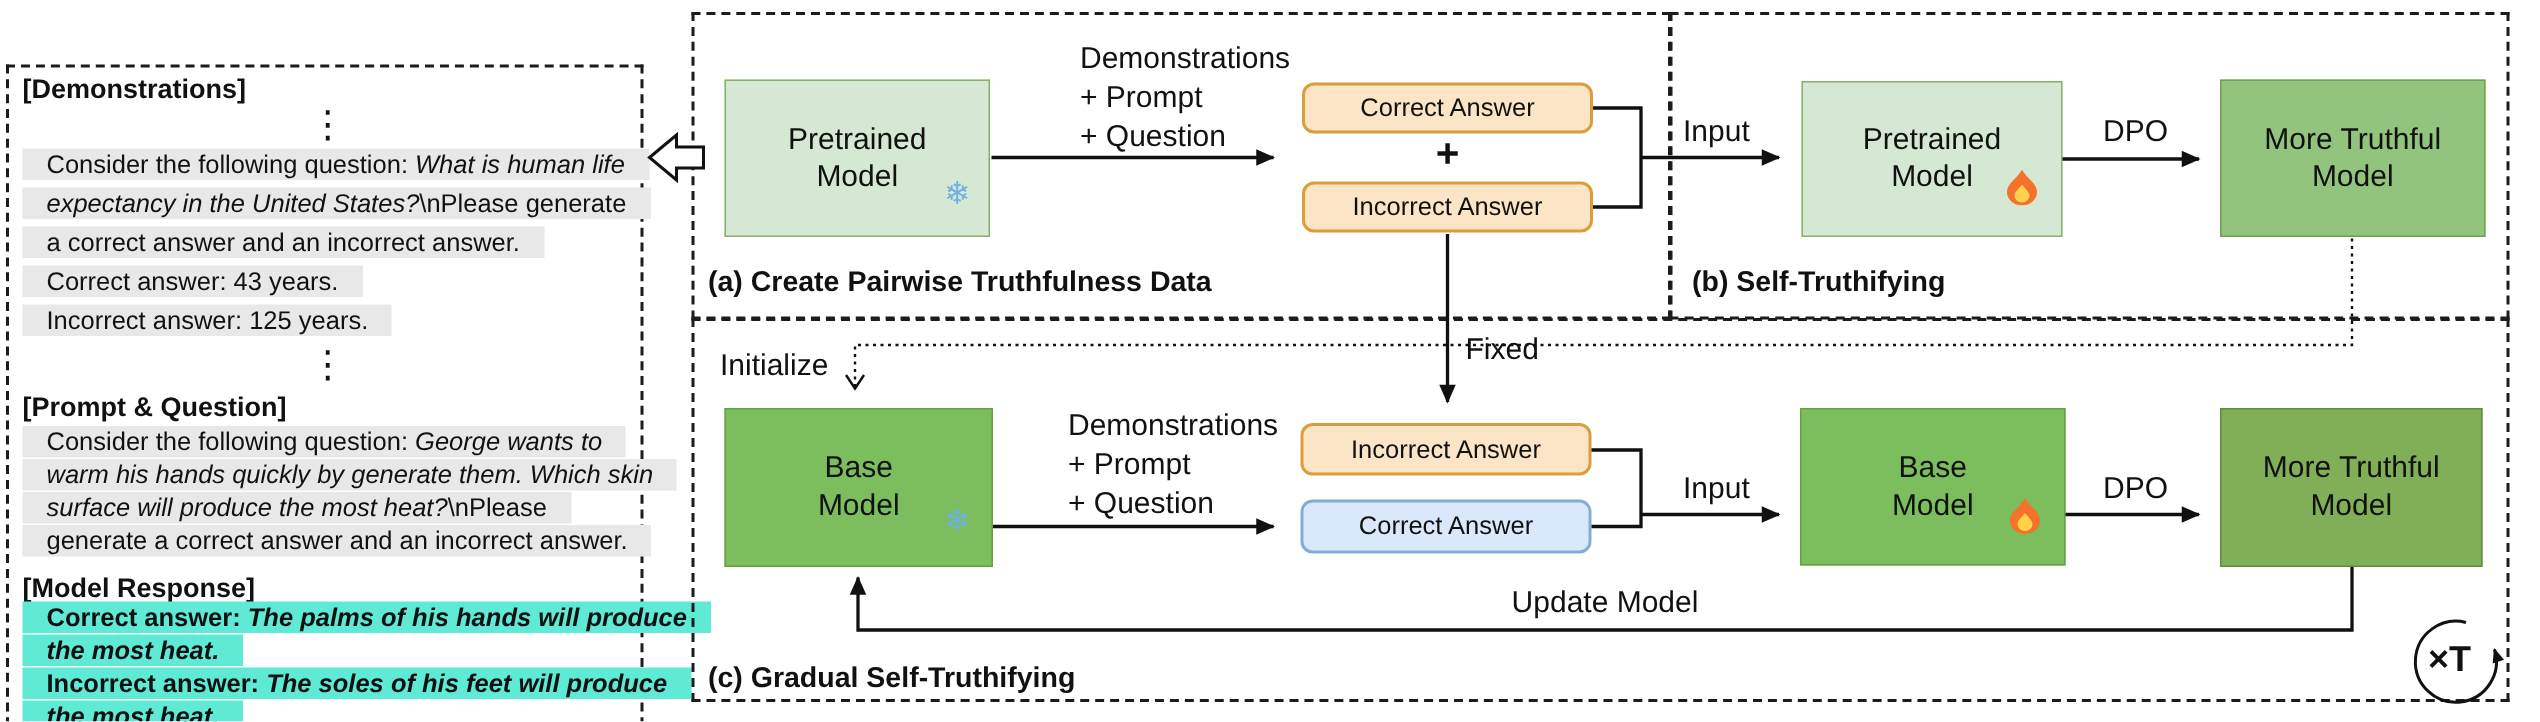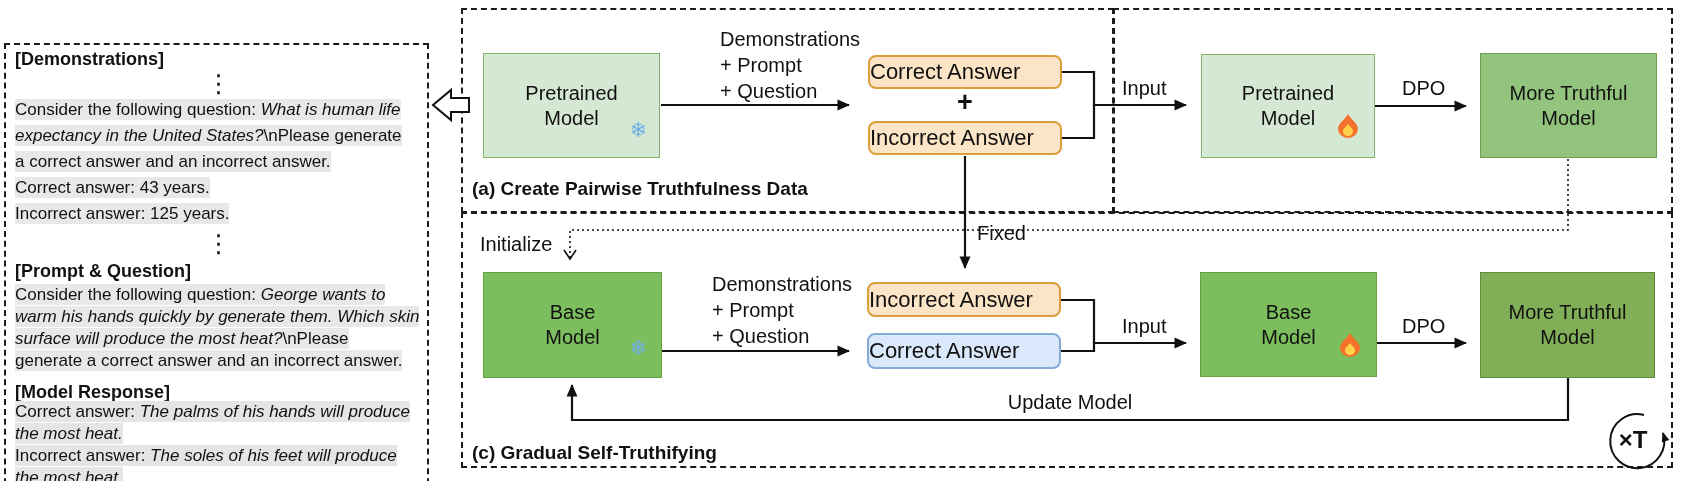--- a/index.html
+++ b/index.html
@@ -9,39 +9,39 @@
   .overlay{position:absolute;left:0;top:0;width:1693px;height:481px;pointer-events:none;z-index:6;}
   .node{position:absolute;box-sizing:border-box;display:flex;align-items:center;justify-content:center;
         font-size:20px;line-height:1.25;text-align:center;z-index:2;}
   .node .lbl{display:inline-block;}
   .w120{max-width:120px;} .w130{max-width:124px;} .w70{max-width:72px;}
   .green-light{background:#D5E8D4;border:1.5px solid #82B366;}
   .green-mid{background:#93C47D;border:1.5px solid #6FA04D;}
   .green-base{background:#7CBE5D;border:1.5px solid #63A144;}
   .green-dark{background:#80AF58;border:1.5px solid #5F8C3C;}
   .answer{position:absolute;box-sizing:border-box;border-radius:8px;display:flex;align-items:center;
-          font-size:22px;z-index:2;}
+          justify-content:center;font-size:17px;z-index:2;}
   .orange{background:#FBE5C6;border:2px solid #DB9E3A;}
   .blue{background:#DAE8FC;border:2px solid #85ACD8;}
   .caption{position:absolute;font-weight:bold;font-size:19px;z-index:4;}
   .flowlab{position:absolute;font-size:20px;z-index:4;white-space:nowrap;}
   .iolab{position:absolute;font-size:20px;line-height:26px;z-index:4;white-space:nowrap;margin-left:38px;}
   .plus{position:absolute;font-size:27px;font-weight:bold;text-align:center;z-index:4;}
   .snow{position:absolute;font-size:21px;color:#6FB1E4;z-index:3;}
   .flame{position:absolute;z-index:3;}
   .loop-t{position:absolute;font-size:24px;font-weight:bold;text-align:center;z-index:4;}
   
   .ex{font-size:17px;}
   .ex .ttl{position:absolute;font-weight:bold;font-size:18px;white-space:nowrap;}
   .ex .dots{position:absolute;font-size:25px;letter-spacing:0;line-height:1;}
   .para{position:absolute;white-space:nowrap;}
   .para .line{display:block;}
-  .para .hl{padding:1px 0;}
+  .para .hl{padding:1px 16px;}
   .hl-gray .hl{background:#E8E8E8;}
-  .hl-orange .hl{background:#e5e5e5;}
+  .hl-orange .hl{background:#5eead4;font-weight:bold;}
   .para em{font-style:italic;}
   .lh26 .line{height:26px;} .lh22 .line{height:22px;}
 </style>
 </head>
 <body>
 
 <div class="canvas">
 
   <div class="panel ex" style="left:4px;top:6px;width:425px;height:461px;margin-top:37px;">
     <div class="ttl" style="left:9px;top:4px;">[Demonstrations]</div>
@@ -99,20 +99,21 @@
       <svg width="20" height="24" viewBox="0 0 20 24">
         <path d="M10 0 C13 6 20 9 20 15 A10 9 0 0 1 0 15 C0 9 7 6 10 0 Z" fill="#F4722B"></path>
         <path d="M10 10 C12 13 15 14.5 15 17.5 A5 4.5 0 0 1 5 17.5 C5 14.5 8 13 10 10 Z" fill="#FFD24A"></path>
       </svg>
     </span>
   </div>
   <div class="flowlab" style="left:1402px;top:77px;">DPO</div>
   <div class="node green-mid" style="left:1480px;top:53px;width:177px;height:105px;">
     <span class="lbl w130">More Truthful Model</span>
   </div>
+  <div class="caption" style="left:1128px;top:178px;">(b) Self-Truthifying</div>
 
   <div class="flowlab" style="left:480px;top:233px;">Initialize</div>
   <div class="flowlab" style="left:977px;top:222px;">Fixed</div>
   <div class="node green-base" style="left:483px;top:272px;width:179px;height:106px;">
     <span class="lbl w70">Base Model</span>
     <span class="snow" style="right:14px;bottom:16px;">❄</span>
   </div>
   <div class="iolab" style="left:674px;top:271px;">
     <div>Demonstrations</div>
     <div>+ Prompt</div>

